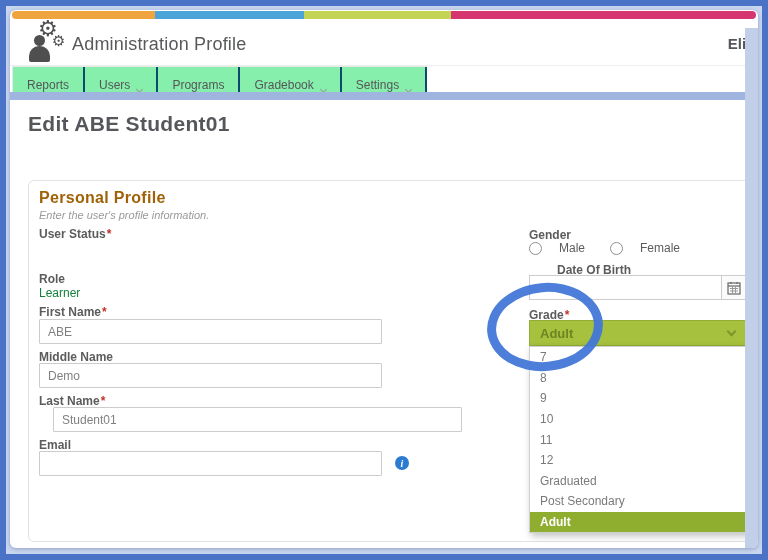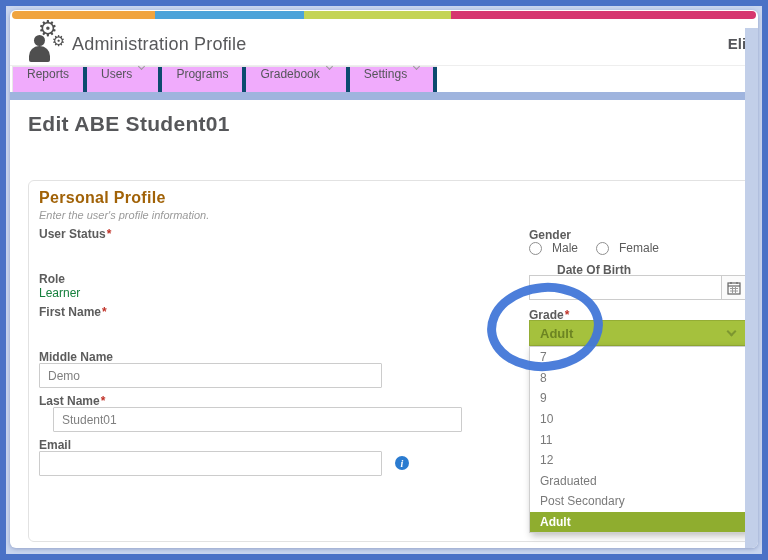--- a/index.html
+++ b/index.html
@@ -33,23 +33,23 @@
   .p-body { position:absolute; left:1px; top:24px; width:21px; height:16px;
             border-radius:10px 10px 2px 2px; background:#4f4f4f; }
   .app-title { position:absolute; left:62px; top:15px; font-size:18px;
                color:#58595b; letter-spacing:.2px; }
   .user-name { position:absolute; right:-4px; top:16px; font-size:15px;
                color:#55565a; font-weight:bold; white-space:nowrap; }
 
   
   .nav { position:absolute; left:2px; top:56px; height:26px; display:flex;
          border-top:1px solid #e8e8e8; border-left:1px solid #e8e8e8; }
-  .tab { display:flex; align-items:flex-start; padding:0 14px; font-size:12px;
-         color:#55565a; border-right:4px solid #0c4a6e; cursor:pointer;
-         background:#f0abfc; white-space:nowrap; }
+  .tab { display:flex; align-items:flex-end; padding:0 14px; font-size:12px;
+         color:#55565a; border-right:2px solid #0c4a6e; cursor:pointer;
+         background:#86efac; white-space:nowrap; }
   .caret { display:inline-block; width:5px; height:5px; margin-left:7px; margin-top:-3px;
            border-right:1.5px solid #9a9a9a; border-bottom:1.5px solid #9a9a9a;
            transform:rotate(45deg); }
   .nav-underline { position:absolute; left:0; top:82px; width:748px; height:8px; }
 
   
   .page-title { position:absolute; left:18px; top:102px; font-size:21px;
                 font-weight:bold; color:#56575a; letter-spacing:.3px; }
 
   
@@ -69,21 +69,21 @@
             font-size:12px; color:#808080; padding:0 8px; border-radius:1px; }
 
   .selectbox { position:absolute; height:26px; border:1px solid #cccccc;
                background:#ffffff; display:flex; align-items:center;
                padding:0 10px; font-size:12px; color:#808080; cursor:pointer; }
   .selectbox .chev { position:absolute; right:12px; width:7px; height:7px;
                      border-right:1.6px solid #9a9a9a; border-bottom:1.6px solid #9a9a9a;
                      transform:rotate(45deg); margin-top:-3px; }
 
   
-  .radio-row { position:absolute; display:flex; align-items:center; gap:10px; }
+  .radio-row { position:absolute; display:flex; align-items:center; gap:17px; }
   .radio { width:13px; height:13px; border-radius:50%; border:1px solid #8f8f8f;
            background:#ffffff; cursor:pointer; }
   .radio-label { font-size:12px; color:#5c5c5c; margin-right:8px; }
 
   
   .dob-wrap { position:absolute; width:218px; height:25px; border:1px solid #cccccc;
               background:#ffffff; }
   .cal-btn { position:absolute; right:0; top:0; width:25px; height:23px;
              border-left:1px solid #cccccc; background:#fbfbfb; display:flex;
              align-items:center; justify-content:center; cursor:pointer; }
@@ -175,20 +175,21 @@
       <div class="flabel" style="left:10px; top:46px;">
         <span>User Status</span><span class="req">*</span>
       </div>
 
       <div class="flabel" style="left:10px; top:91px;">Role</div>
       <div class="static-val" style="left:10px; top:105px;">Learner</div>
 
       <div class="flabel" style="left:10px; top:124px;">
         <span>First Name</span><span class="req">*</span>
       </div>
+      <input class="tinput" style="left: 10px; top: 138px; width: 343px;" value="ABE">
 
       <div class="flabel" style="left:10px; top:169px;">Middle Name</div>
       <input class="tinput" style="left: 10px; top: 182px; width: 343px;" value="Demo">
 
       <div class="flabel" style="left:10px; top:213px;">
         <span>Last Name</span><span class="req">*</span>
       </div>
       <input class="tinput" style="left: 24px; top: 226px; width: 409px;" value="Student01">
 
       <div class="flabel" style="left:10px; top:257px;">Email</div>

